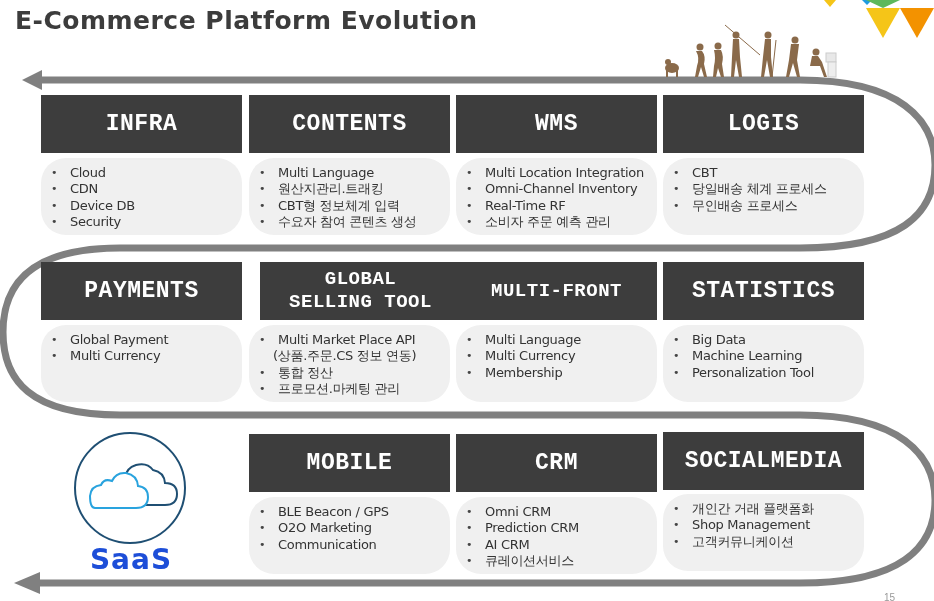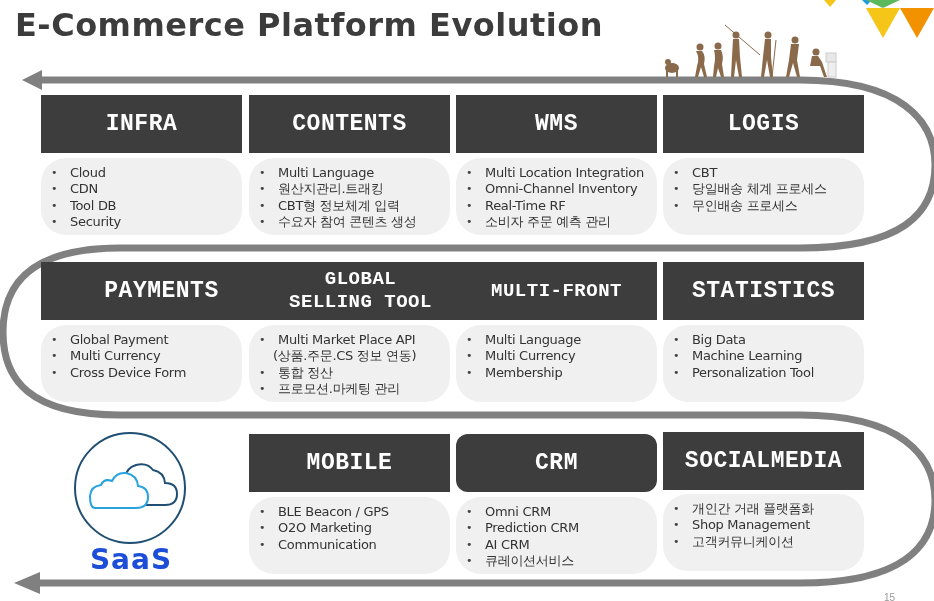--- a/index.html
+++ b/index.html
@@ -1,17 +1,17 @@
 <!DOCTYPE html>
 <html><head>
 <meta charset="utf-8">
 <style>
   html, body { margin:0; padding:0; background:#ffffff; }
   body { width:934px; height:601px; position:relative; overflow:hidden; font-family:"Liberation Sans", "DejaVu Sans", sans-serif; }
-  .title { position:absolute; left:15px; top:6px; font-size:32px; font-weight:bold; color:#3c3c3c; letter-spacing:0.5px; font-family:"DejaVu Sans", sans-serif; }
+  .title { position:absolute; left:15px; top:6px; font-size:25px; font-weight:bold; color:#3c3c3c; letter-spacing:0.5px; font-family:"DejaVu Sans", sans-serif; }
   svg.track { position:absolute; left:0; top:0; }
   .deco { position:absolute; left:0; top:0; }
   .hdr { position:absolute; width:201px; height:58px; background:#3d3d3d; color:#ffffff; display:flex; align-items:center; justify-content:center; text-align:center; font-weight:bold; font-size:23px; line-height:26px; letter-spacing:0.5px;font-family:Liberation Mono, monospace; }
   .hdr.small { font-size:19px; line-height:23px; }
   .body { position:absolute; width:201px; height:77px; background:#f0f0f0; box-sizing:border-box; padding:7px 6px 0 10px;border-radius:25px; }
   .body ul { list-style:none; margin:0; padding:0; }
   .body li { font-size:13px; line-height:16.3px; color:#333333; position:relative; padding-left:19px; white-space:nowrap; font-family:"DejaVu Sans", sans-serif; letter-spacing:-0.3px; }
   .body li.bullet::before { content:"•"; position:absolute; left:0; top:0; font-size:11px; color:#444; }
   .body li.cont { padding-left:14px; }
   .saas { position:absolute; left:73px; top:432px; width:116px; height:148px; }
@@ -82,21 +82,21 @@
   <rect x="826" y="53" width="10" height="9" fill="#e8e8e8" stroke="#ccc"></rect>
   <rect x="828" y="62" width="8" height="15" fill="#eeeeee" stroke="#ccc"></rect>
 </svg>
 
 <div>
   <div class="hdr" style="left:41px; top:95px;">INFRA</div>
   <div class="body" style="left:41px; top:158px;">
     <ul>
       <li class="bullet">Cloud</li>
       <li class="bullet">CDN</li>
-      <li class="bullet">Tool DB</li>
+      <li class="bullet">Device DB</li>
       <li class="bullet">Security</li>
     </ul>
   </div>
 </div>
 
 <div>
   <div class="hdr" style="left:249px; top:95px;">CONTENTS</div>
   <div class="body" style="left:249px; top:158px;">
     <ul>
       <li class="bullet">Multi Language</li>
@@ -124,26 +124,25 @@
   <div class="body" style="left:663px; top:158px;">
     <ul>
       <li class="bullet">CBT</li>
       <li class="bullet">당일배송 체계 프로세스</li>
       <li class="bullet">무인배송 프로세스</li>
     </ul>
   </div>
 </div>
 
 <div>
-  <div class="hdr" style="left:41px; top:262px;padding-left:20px;">PAYMENTS</div>
+  <div class="hdr" style="left:41px; top:262px;">PAYMENTS</div>
   <div class="body" style="left:41px; top:325px;">
     <ul>
       <li class="bullet">Global Payment</li>
       <li class="bullet">Multi Currency</li>
-      <li class="bullet">Cross Device Form</li>
     </ul>
   </div>
 </div>
 
 <div>
   <div class="hdr small" style="left:260px; top:262px; flex-direction:column;">
     <span>GLOBAL</span>
     <span>SELLING TOOL</span>
   </div>
   <div class="body" style="left:249px; top:325px;">
@@ -192,21 +191,21 @@
   <div class="body" style="left:249px; top:497px;">
     <ul>
       <li class="bullet">BLE Beacon / GPS</li>
       <li class="bullet">O2O Marketing</li>
       <li class="bullet">Communication</li>
     </ul>
   </div>
 </div>
 
 <div>
-  <div class="hdr" style="left:456px; top:434px;border-radius:12px;">CRM</div>
+  <div class="hdr" style="left:456px; top:434px;">CRM</div>
   <div class="body" style="left:456px; top:497px;">
     <ul>
       <li class="bullet">Omni CRM</li>
       <li class="bullet">Prediction CRM</li>
       <li class="bullet">AI CRM</li>
       <li class="bullet">큐레이션서비스</li>
     </ul>
   </div>
 </div>
 

